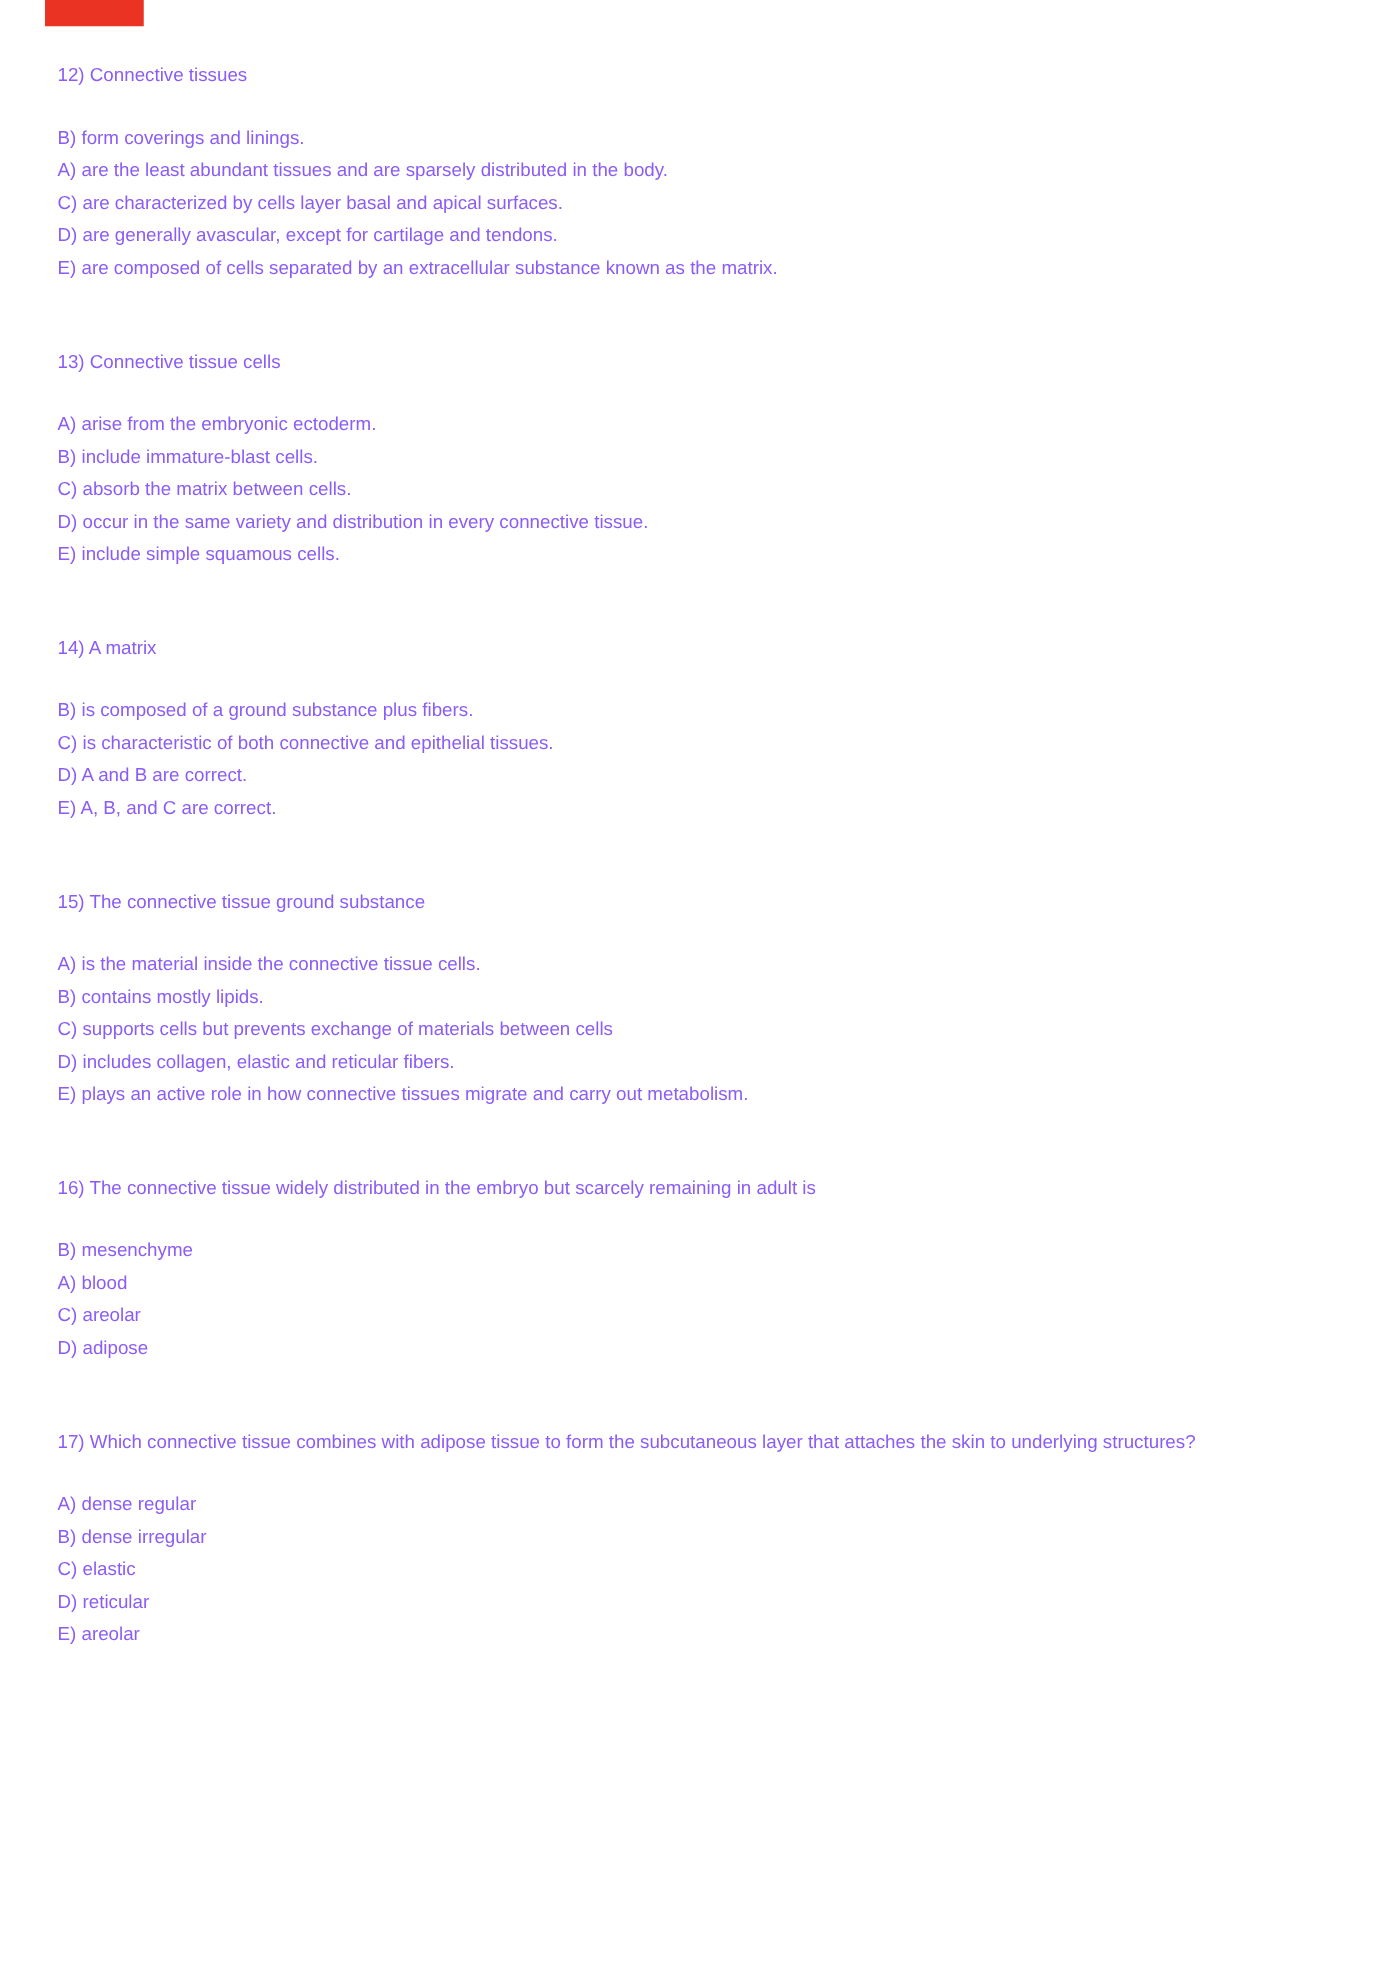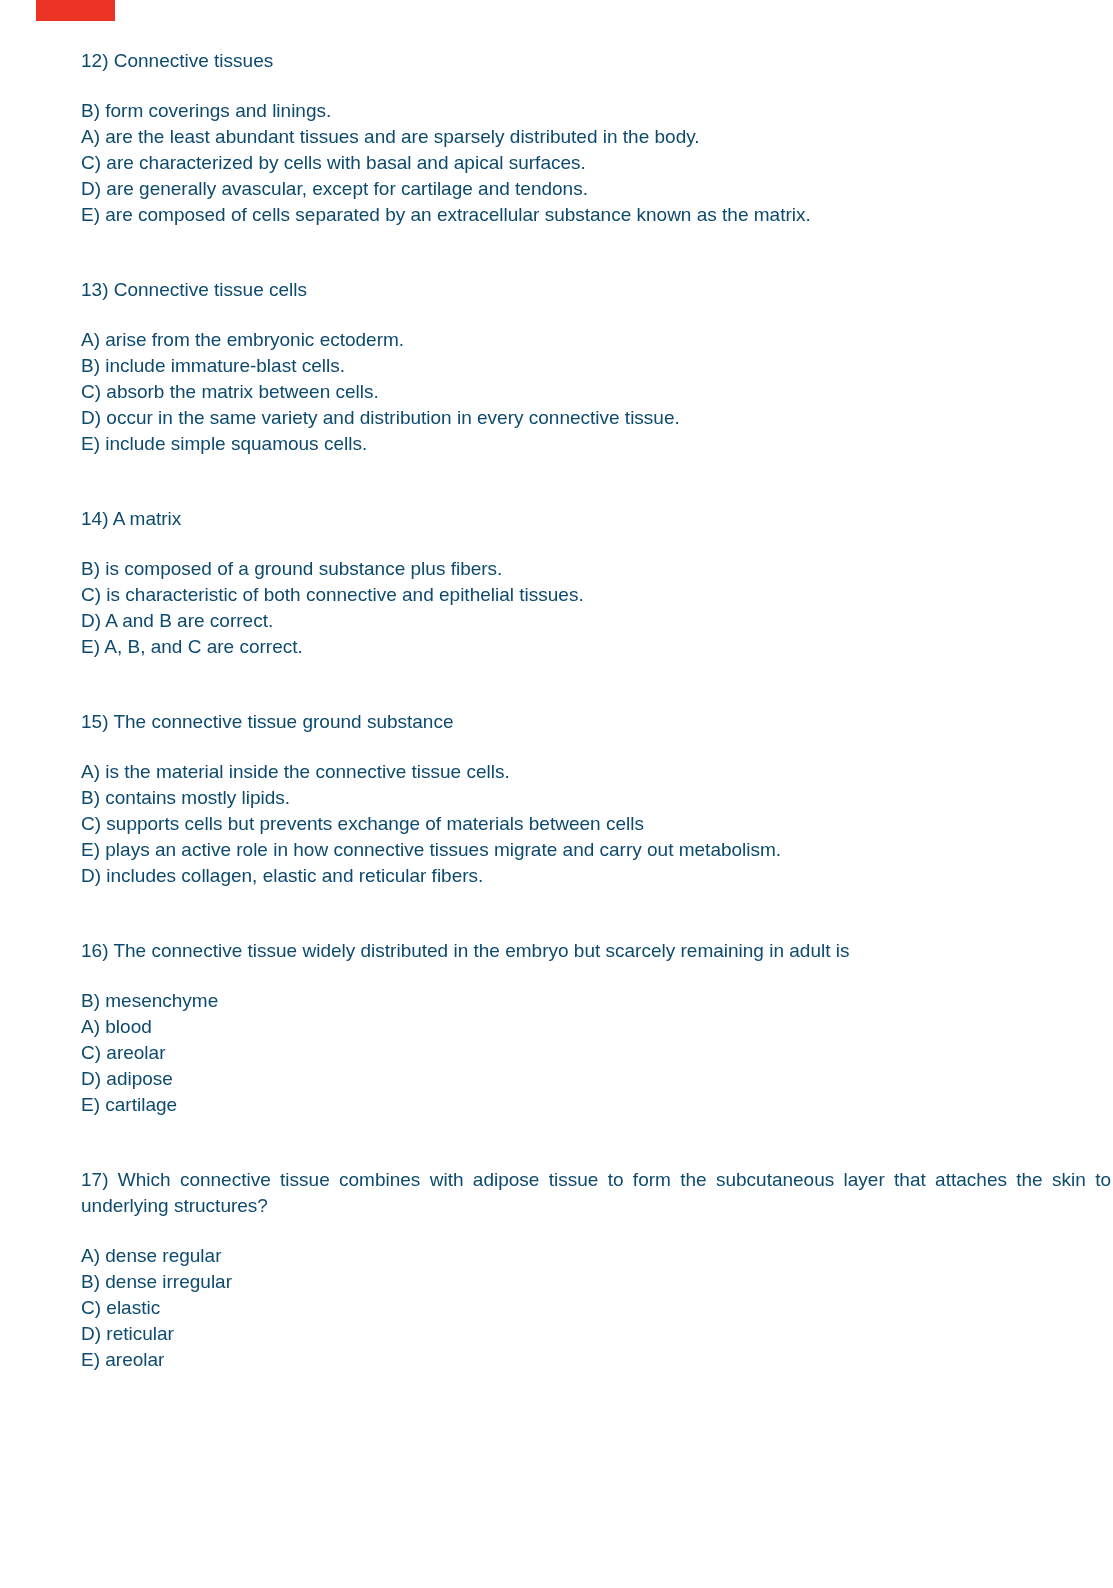--- a/index.html
+++ b/index.html
@@ -19,24 +19,23 @@
     top: 0;
     width: 79px;
     height: 21px;
     background: #ea3323;
   }
   .doc {
     position: absolute;
     left: 46px;
     top: 48px;
     width: 1030px;
-    color: #0c4a6e;
-    font-size: 19px;
+    color: #8b5cf6;
+    font-size: 15px;
     line-height: 26px;
-    margin-left: 35px;
   }
   .question {
     margin-bottom: 49px;
   }
   .q-title {
     margin-bottom: 24px;
     text-align: justify;
   }
   .options div {
     white-space: normal;
@@ -47,21 +46,21 @@
 
 <div class="red-mark"></div>
 
 <div class="doc">
 
   <div class="question">
     <div class="q-title">12) Connective tissues</div>
     <div class="options">
       <div>B) form coverings and linings.</div>
       <div>A) are the least abundant tissues and are sparsely distributed in the body.</div>
-      <div>C) are characterized by cells with basal and apical surfaces.</div>
+      <div>C) are characterized by cells layer basal and apical surfaces.</div>
       <div>D) are generally avascular, except for cartilage and tendons.</div>
       <div>E) are composed of cells separated by an extracellular substance known as the matrix.</div>
     </div>
   </div>
 
   <div class="question">
     <div class="q-title">13) Connective tissue cells</div>
     <div class="options">
       <div>A) arise from the embryonic ectoderm.</div>
       <div>B) include immature-blast cells.</div>
@@ -80,33 +79,32 @@
       <div>E) A, B, and C are correct.</div>
     </div>
   </div>
 
   <div class="question">
     <div class="q-title">15) The connective tissue ground substance</div>
     <div class="options">
       <div>A) is the material inside the connective tissue cells.</div>
       <div>B) contains mostly lipids.</div>
       <div>C) supports cells but prevents exchange of materials between cells</div>
+      <div>D) includes collagen, elastic and reticular fibers.</div>
       <div>E) plays an active role in how connective tissues migrate and carry out metabolism.</div>
-      <div>D) includes collagen, elastic and reticular fibers.</div>
     </div>
   </div>
 
   <div class="question">
     <div class="q-title">16) The connective tissue widely distributed in the embryo but scarcely remaining in adult is</div>
     <div class="options">
       <div>B) mesenchyme</div>
       <div>A) blood</div>
       <div>C) areolar</div>
       <div>D) adipose</div>
-      <div>E) cartilage</div>
     </div>
   </div>
 
   <div class="question">
     <div class="q-title">17) Which connective tissue combines with adipose tissue to form the subcutaneous layer that attaches the skin to underlying structures?</div>
     <div class="options">
       <div>A) dense regular</div>
       <div>B) dense irregular</div>
       <div>C) elastic</div>
       <div>D) reticular</div>

